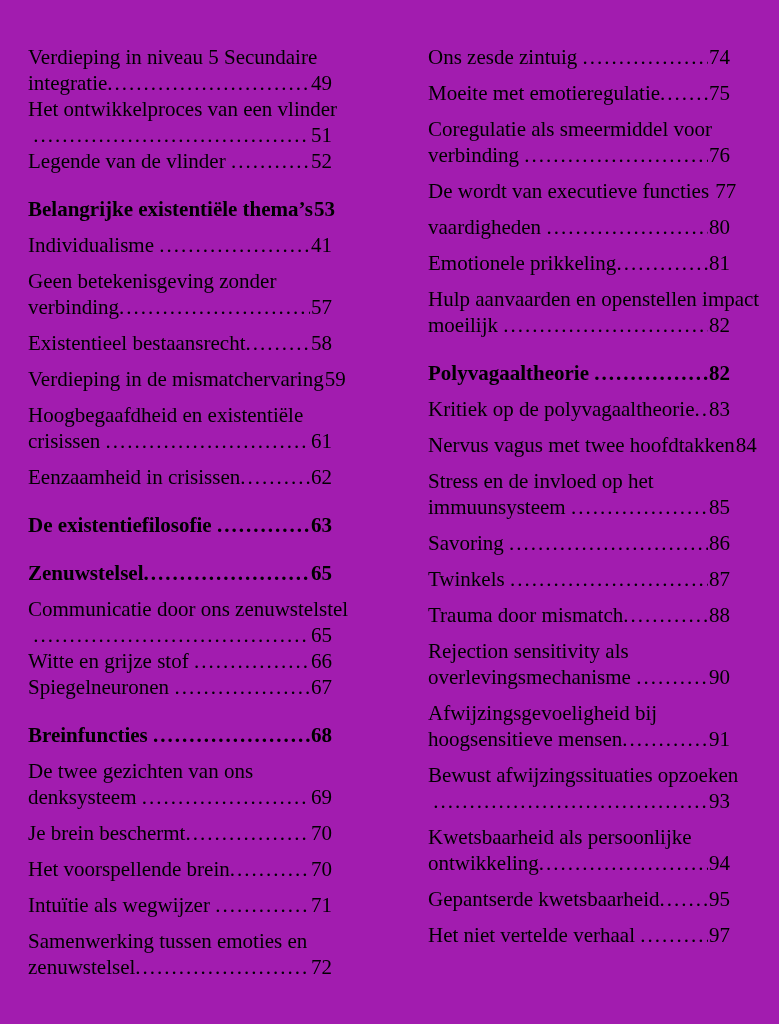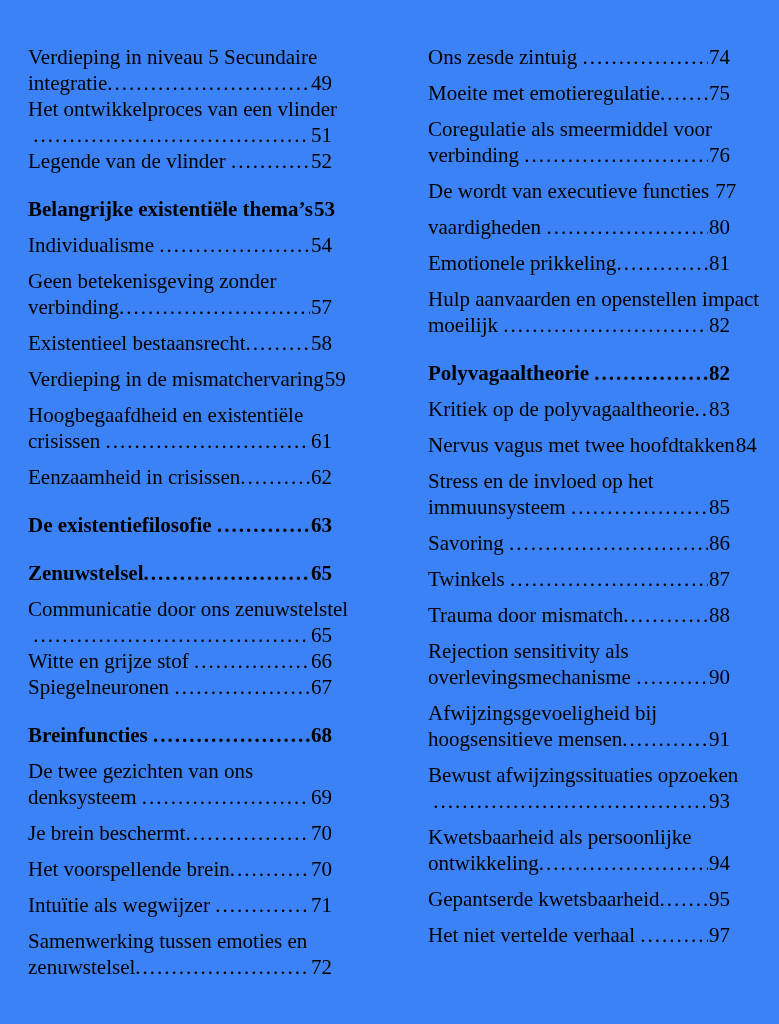--- a/index.html
+++ b/index.html
@@ -6,21 +6,21 @@
   body {
     width: 779px; height: 1024px;
     background: #ffffff;
     font-family: "Liberation Serif", "DejaVu Serif", serif;
     color: #000000;
     overflow: hidden;
   }
   .page {
     position: relative;
     width: 779px; height: 1024px;
-    background: #3b82f6;
+    background: #a21caf;
   }
   .col {
     position: absolute;
     top: 44px;
     width: 340px;
     font-size: 21px;
     line-height: 26px;
   }
   .col-left  { left: 28px; }
   .col-right { left: 428px; }
@@ -85,21 +85,21 @@
         <div class="lastline">
           <span class="txt">Belangrijke existentiële thema’s</span>
           <span class="leader dotted"></span>
           <span class="pg">53</span>
         </div>
       </div>
       <div class="entry">
         <div class="lastline">
           <span class="txt">Individualisme </span>
           <span class="leader dotted"></span>
-          <span class="pg">54</span>
+          <span class="pg">41</span>
         </div>
       </div>
       <div class="entry">
         <div class="pre">Geen betekenisgeving zonder</div>
         <div class="lastline">
           <span class="txt">verbinding</span>
           <span class="leader dotted"></span>
           <span class="pg">57</span>
         </div>
       </div>

